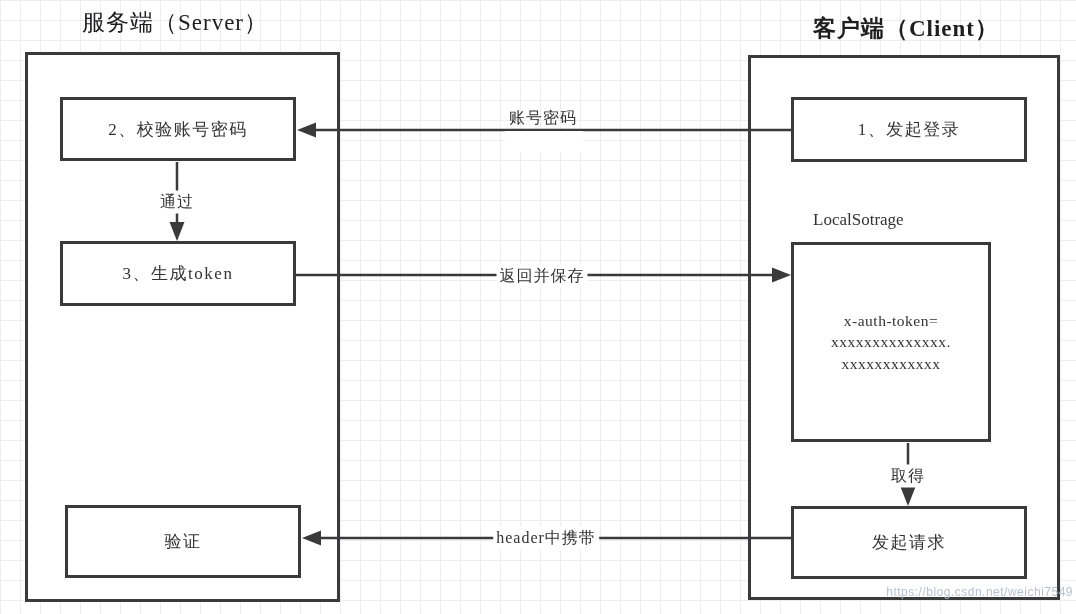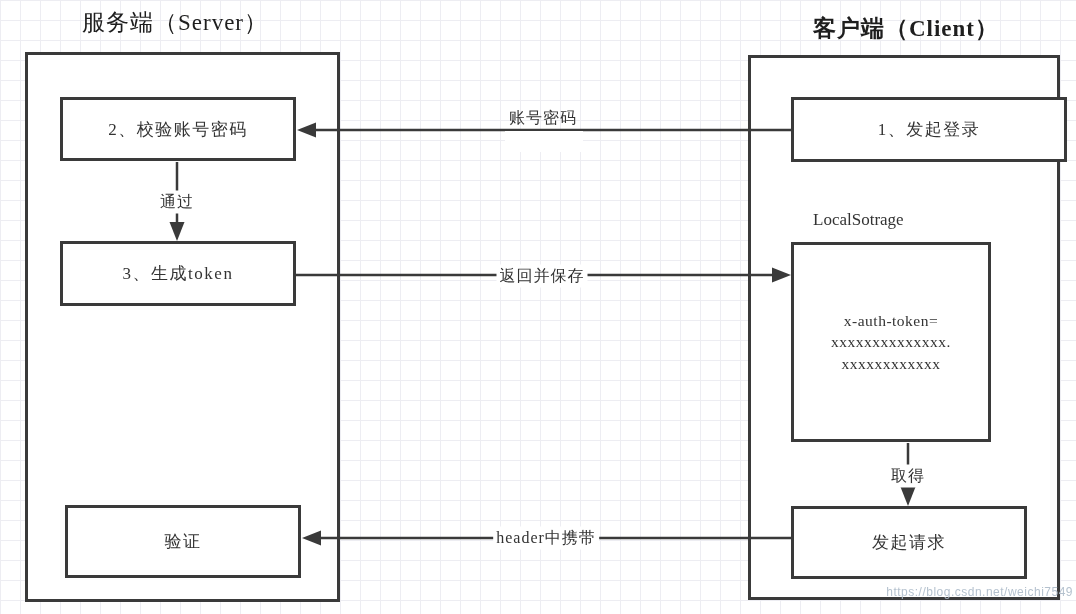--- a/index.html
+++ b/index.html
@@ -41,21 +41,21 @@
     border:3px solid #3a3a3a;
     box-sizing:border-box;
     display:flex;align-items:center;justify-content:center;
     font-size:17px;color:#333;
     letter-spacing:1.5px;
     text-align:center;
   }
   .box-verify{left:60px;top:97px;width:236px;height:64px;}
   .box-token{left:60px;top:241px;width:236px;height:65px;}
   .box-validate{left:65px;top:505px;width:236px;height:73px;}
-  .box-login{left:791px;top:97px;width:276px;height:65px;}
+  .box-login{left:791px;top:97px;width:236px;height:65px;}
   .box-request{left:791px;top:506px;width:236px;height:73px;}
   .box-storage{
     left:791px;top:242px;width:200px;height:200px;
     flex-direction:column;
     font-size:15.5px;letter-spacing:0.5px;
   }
   .token-line{line-height:21.5px;white-space:pre;}
   .storage-label{
     position:absolute;
     left:813px;top:210px;

